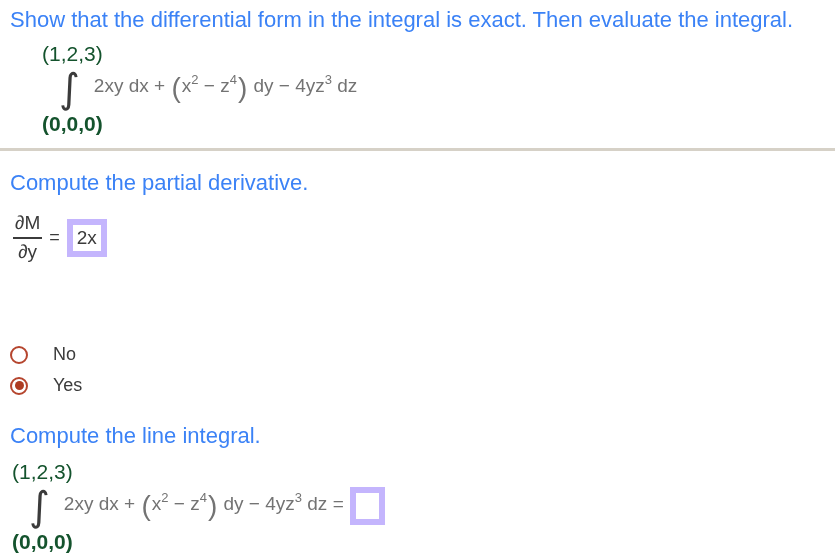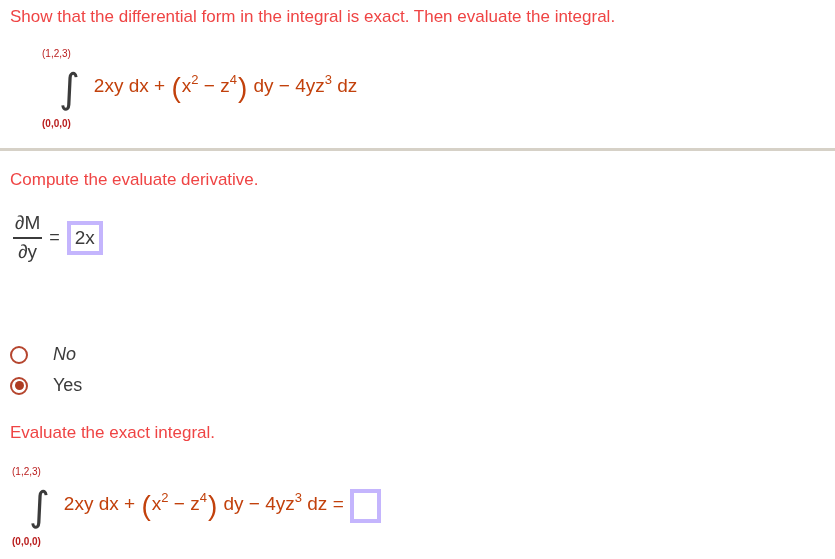--- a/index.html
+++ b/index.html
@@ -4,61 +4,61 @@
 <style>
   html,body{margin:0;padding:0;background:#ffffff;}
   .page{
     position:relative;
     width:835px;height:559px;
     background:#ffffff;
     font-family:"Liberation Sans", sans-serif;
     color:#3b3b3b;
     overflow:hidden;
   }
-  .prompt{position:absolute;font-size:17px;color:#ef4444;white-space:nowrap;}
+  .prompt{position:absolute;font-size:22px;color:#3b82f6;white-space:nowrap;}
   #prompt-main{left:10px;top:7px;}
   #compute-prompt{left:10px;top:170px;}
   #exact-question{left:10px;top:292px;}
   #evaluate-prompt{left:10px;top:423px;}
 
   .divider{position:absolute;left:0;top:148px;width:835px;height:3px;background:#d6d1c7;}
 
   
   .int-block{position:absolute;}
   #int1{left:42px;top:45px;}
   #int2{left:12px;top:463px;}
-  .int-limit{font-size:10px;color:#b91c1c;line-height:18px;white-space:nowrap;}
+  .int-limit{font-size:21px;color:#14532d;line-height:18px;white-space:nowrap;}
   .int-mid{display:flex;align-items:center;height:50px;}
   .int-sign{
     font-family:"DejaVu Sans", sans-serif;
     font-size:40px;line-height:50px;
     margin-left:17px;color:#3b3b3b;
   }
-  .int-expr{font-size:19px;margin-left:14px;white-space:nowrap;color:#c2410c;text-align:right;}
+  .int-expr{font-size:19px;margin-left:14px;white-space:nowrap;color:#737373;text-align:right;}
   .sup{font-size:13px;position:relative;top:-8px;}
   .bigparen{font-size:28px;font-weight:300;vertical-align:-5px;padding:0 1px;}
   .int-lower{margin-top:2px;font-weight:bold;}
 
   
   .partial-row{position:absolute;left:13px;top:212px;display:flex;align-items:center;}
   .frac{display:inline-block;text-align:center;font-size:19px;}
   .frac-num{display:block;padding:0 2px 3px;border-bottom:2px solid #3b3b3b;line-height:22px;}
   .frac-den{display:block;padding-top:2px;line-height:22px;}
   .eq{margin:0 7px;font-size:18px;}
   .answer-box{
-    border:4px solid #c4b5fd;background:#ffffff;
+    border:6px solid #c4b5fd;background:#ffffff;
     display:flex;align-items:center;justify-content:center;
     font-size:19px;color:#3b3b3b;box-sizing:content-box;
   }
   #partial-answer{width:28px;height:26px;}
   #final-answer{width:23px;height:26px;margin-left:6px;}
 
   
   .radio-row{position:absolute;left:10px;display:flex;align-items:center;cursor:pointer;}
-  #radio-row-no{top:344px;font-style:italic;}
+  #radio-row-no{top:344px;}
   #radio-row-yes{top:375px;}
   .radio{
     width:14px;height:14px;border:2.5px solid #b5452e;border-radius:50%;
     display:flex;align-items:center;justify-content:center;background:#fff;flex:0 0 auto;
   }
   .radio .dot{width:9px;height:9px;border-radius:50%;background:#ad3c22;display:none;}
   .radio.selected .dot{display:block;}
   .radio-label{margin-left:25px;font-size:18px;color:#3b3b3b;}
 </style>
 </head>
@@ -72,21 +72,21 @@
     <div class="int-limit int-upper">(1,2,3)</div>
     <div class="int-mid">
       <span class="int-sign">∫</span>
       <span class="int-expr"><span>2xy dx + </span><span class="bigparen">(</span><span>x</span><span class="sup">2</span><span> − z</span><span class="sup">4</span><span class="bigparen">)</span><span> dy − 4yz</span><span class="sup">3</span><span> dz</span></span>
     </div>
     <div class="int-limit int-lower">(0,0,0)</div>
   </div>
 
   <div class="divider"></div>
 
-  <div class="prompt" id="compute-prompt">Compute the evaluate derivative.</div>
+  <div class="prompt" id="compute-prompt">Compute the partial derivative.</div>
 
   <div class="partial-row">
     <span class="frac">
       <span class="frac-num">∂M</span>
       <span class="frac-den">∂y</span>
     </span>
     <span class="eq">=</span>
     <span class="answer-box" id="partial-answer">2x</span>
   </div>
 
@@ -96,21 +96,21 @@
     <span class="radio-label">No</span>
   </div>
 
   <div class="radio-row" id="radio-row-yes">
     <span class="radio selected">
         <span class="dot"></span>
       </span>
     <span class="radio-label">Yes</span>
   </div>
 
-  <div class="prompt" id="evaluate-prompt">Evaluate the exact integral.</div>
+  <div class="prompt" id="evaluate-prompt">Compute the line integral.</div>
 
   <div class="int-block" id="int2">
     <div class="int-limit int-upper">(1,2,3)</div>
     <div class="int-mid">
       <span class="int-sign">∫</span>
       <span class="int-expr"><span>2xy dx + </span><span class="bigparen">(</span><span>x</span><span class="sup">2</span><span> − z</span><span class="sup">4</span><span class="bigparen">)</span><span> dy − 4yz</span><span class="sup">3</span><span> dz =</span></span>
       <span class="answer-box" id="final-answer"></span>
     </div>
     <div class="int-limit int-lower">(0,0,0)</div>
   </div>

